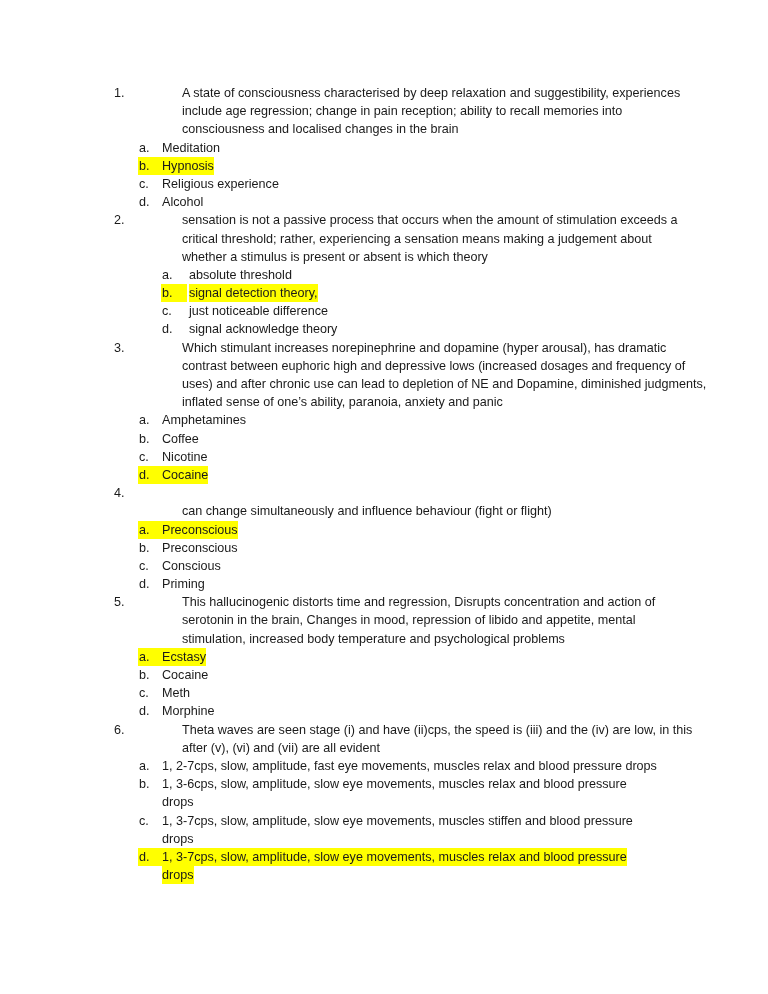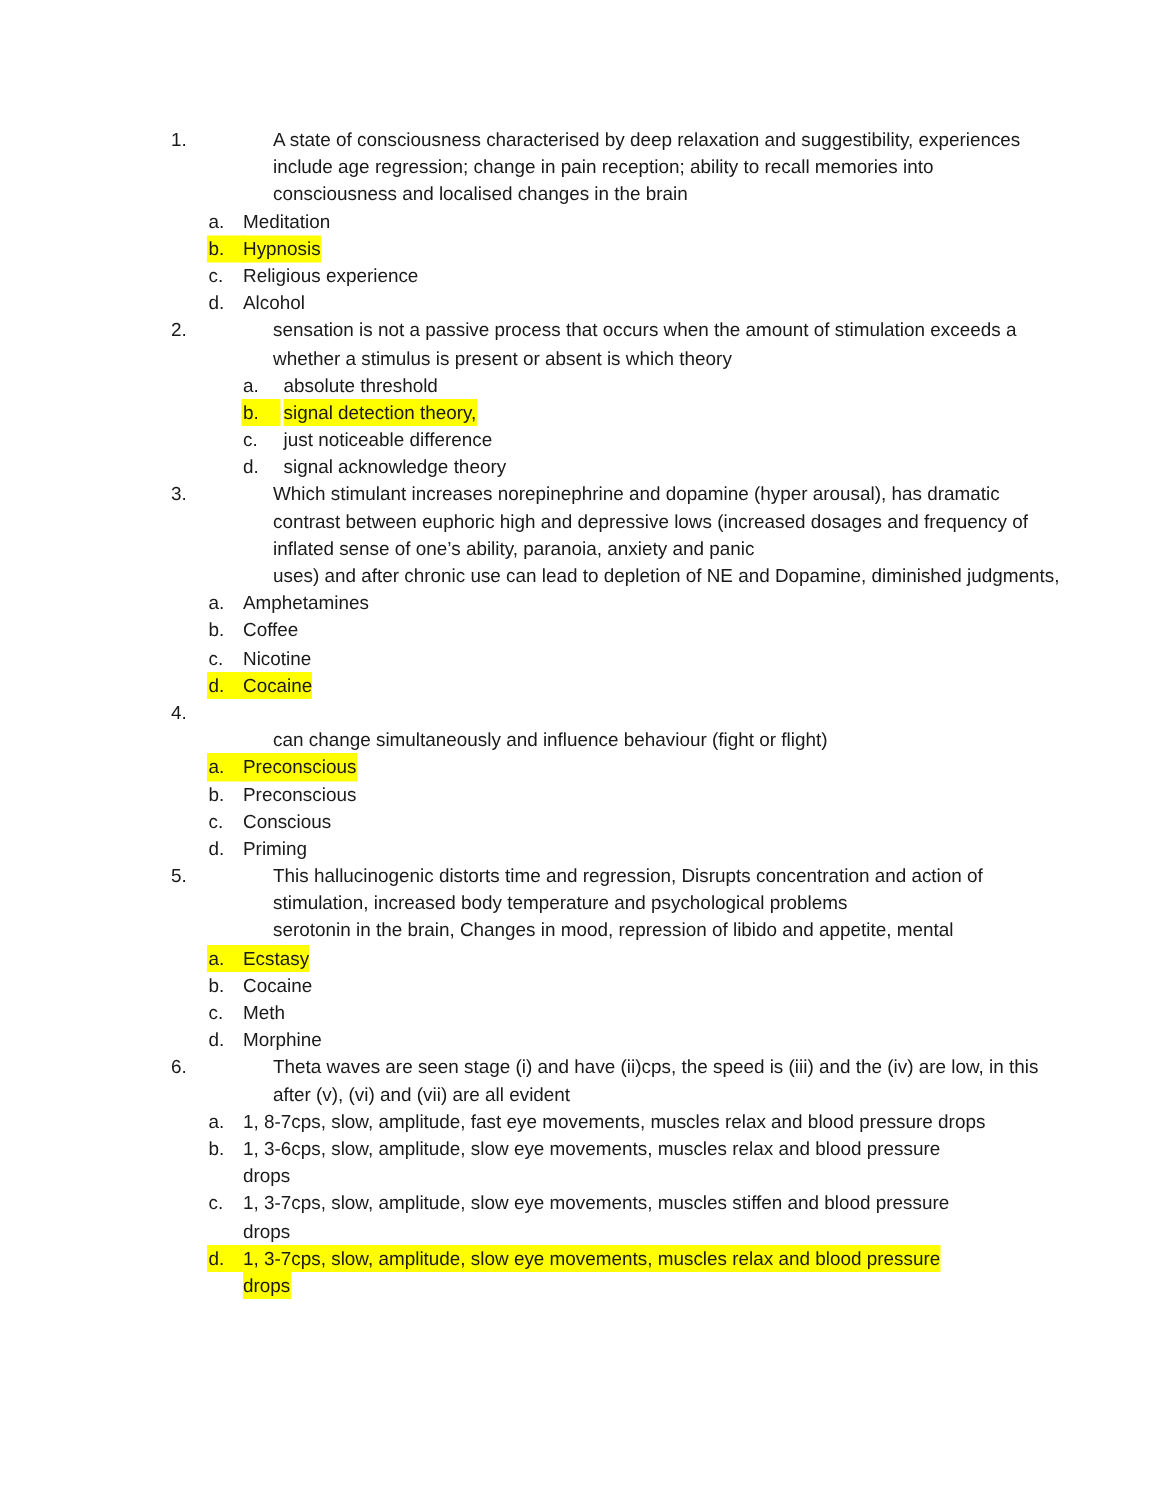--- a/index.html
+++ b/index.html
@@ -104,20 +104,23 @@
         <span class="otext">Alcohol</span>
       </div>
   </div>
 
   <div class="question">
     <div class="q-line">
         <span class="q-num">2.</span>
         <span class="q-text">sensation is not a passive process that occurs when the amount of stimulation exceeds a</span>
       </div>
     <div class="q-line">
+        <span class="q-text">critical threshold; rather, experiencing a sensation means making a judgement about</span>
+      </div>
+    <div class="q-line">
         <span class="q-text">whether a stimulus is present or absent is which theory</span>
       </div>
     <div class="opt indent2">
         <span class="letter">a.</span>
         <span class="otext">absolute threshold</span>
       </div>
     <div class="opt indent2 correct">
         <span class="letter">b.</span>
         <span class="otext">signal detection theory,</span>
       </div>
@@ -133,24 +136,24 @@
 
   <div class="question">
     <div class="q-line">
         <span class="q-num">3.</span>
         <span class="q-text">Which stimulant increases norepinephrine and dopamine (hyper arousal), has dramatic</span>
       </div>
     <div class="q-line">
         <span class="q-text">contrast between euphoric high and depressive lows (increased dosages and frequency of</span>
       </div>
     <div class="q-line">
+        <span class="q-text">uses) and after chronic use can lead to depletion of NE and Dopamine, diminished judgments,</span>
+      </div>
+    <div class="q-line">
         <span class="q-text">inflated sense of one’s ability, paranoia, anxiety and panic</span>
-      </div>
-    <div class="q-line">
-        <span class="q-text">uses) and after chronic use can lead to depletion of NE and Dopamine, diminished judgments,</span>
       </div>
     <div class="opt indent1">
         <span class="letter">a.</span>
         <span class="otext">Amphetamines</span>
       </div>
     <div class="opt indent1">
         <span class="letter">b.</span>
         <span class="otext">Coffee</span>
       </div>
     <div class="opt indent1">
@@ -187,24 +190,24 @@
         <span class="otext">Priming</span>
       </div>
   </div>
 
   <div class="question">
     <div class="q-line">
         <span class="q-num">5.</span>
         <span class="q-text">This hallucinogenic distorts time and regression, Disrupts concentration and action of</span>
       </div>
     <div class="q-line">
+        <span class="q-text">serotonin in the brain, Changes in mood, repression of libido and appetite, mental</span>
+      </div>
+    <div class="q-line">
         <span class="q-text">stimulation, increased body temperature and psychological problems</span>
-      </div>
-    <div class="q-line">
-        <span class="q-text">serotonin in the brain, Changes in mood, repression of libido and appetite, mental</span>
       </div>
     <div class="opt indent1 correct">
         <span class="letter">a.</span>
         <span class="otext">Ecstasy</span>
       </div>
     <div class="opt indent1">
         <span class="letter">b.</span>
         <span class="otext">Cocaine</span>
       </div>
     <div class="opt indent1">
@@ -220,21 +223,21 @@
   <div class="question">
     <div class="q-line">
         <span class="q-num">6.</span>
         <span class="q-text">Theta waves are seen stage (i) and have (ii)cps, the speed is (iii) and the (iv) are low, in this</span>
       </div>
     <div class="q-line">
         <span class="q-text">after (v), (vi) and (vii) are all evident</span>
       </div>
     <div class="opt indent1">
         <span class="letter">a.</span>
-        <span class="otext">1, 8-7cps, slow, amplitude, fast eye movements, muscles relax and blood pressure drops</span>
+        <span class="otext">1, 2-7cps, slow, amplitude, fast eye movements, muscles relax and blood pressure drops</span>
       </div>
     <div class="opt indent1">
         <span class="letter">b.</span>
         <span class="otext">1, 3-6cps, slow, amplitude, slow eye movements, muscles relax and blood pressure</span>
       </div>
     <div class="opt indent1">
         <span class="otext">drops</span>
       </div>
     <div class="opt indent1">
         <span class="letter">c.</span>

